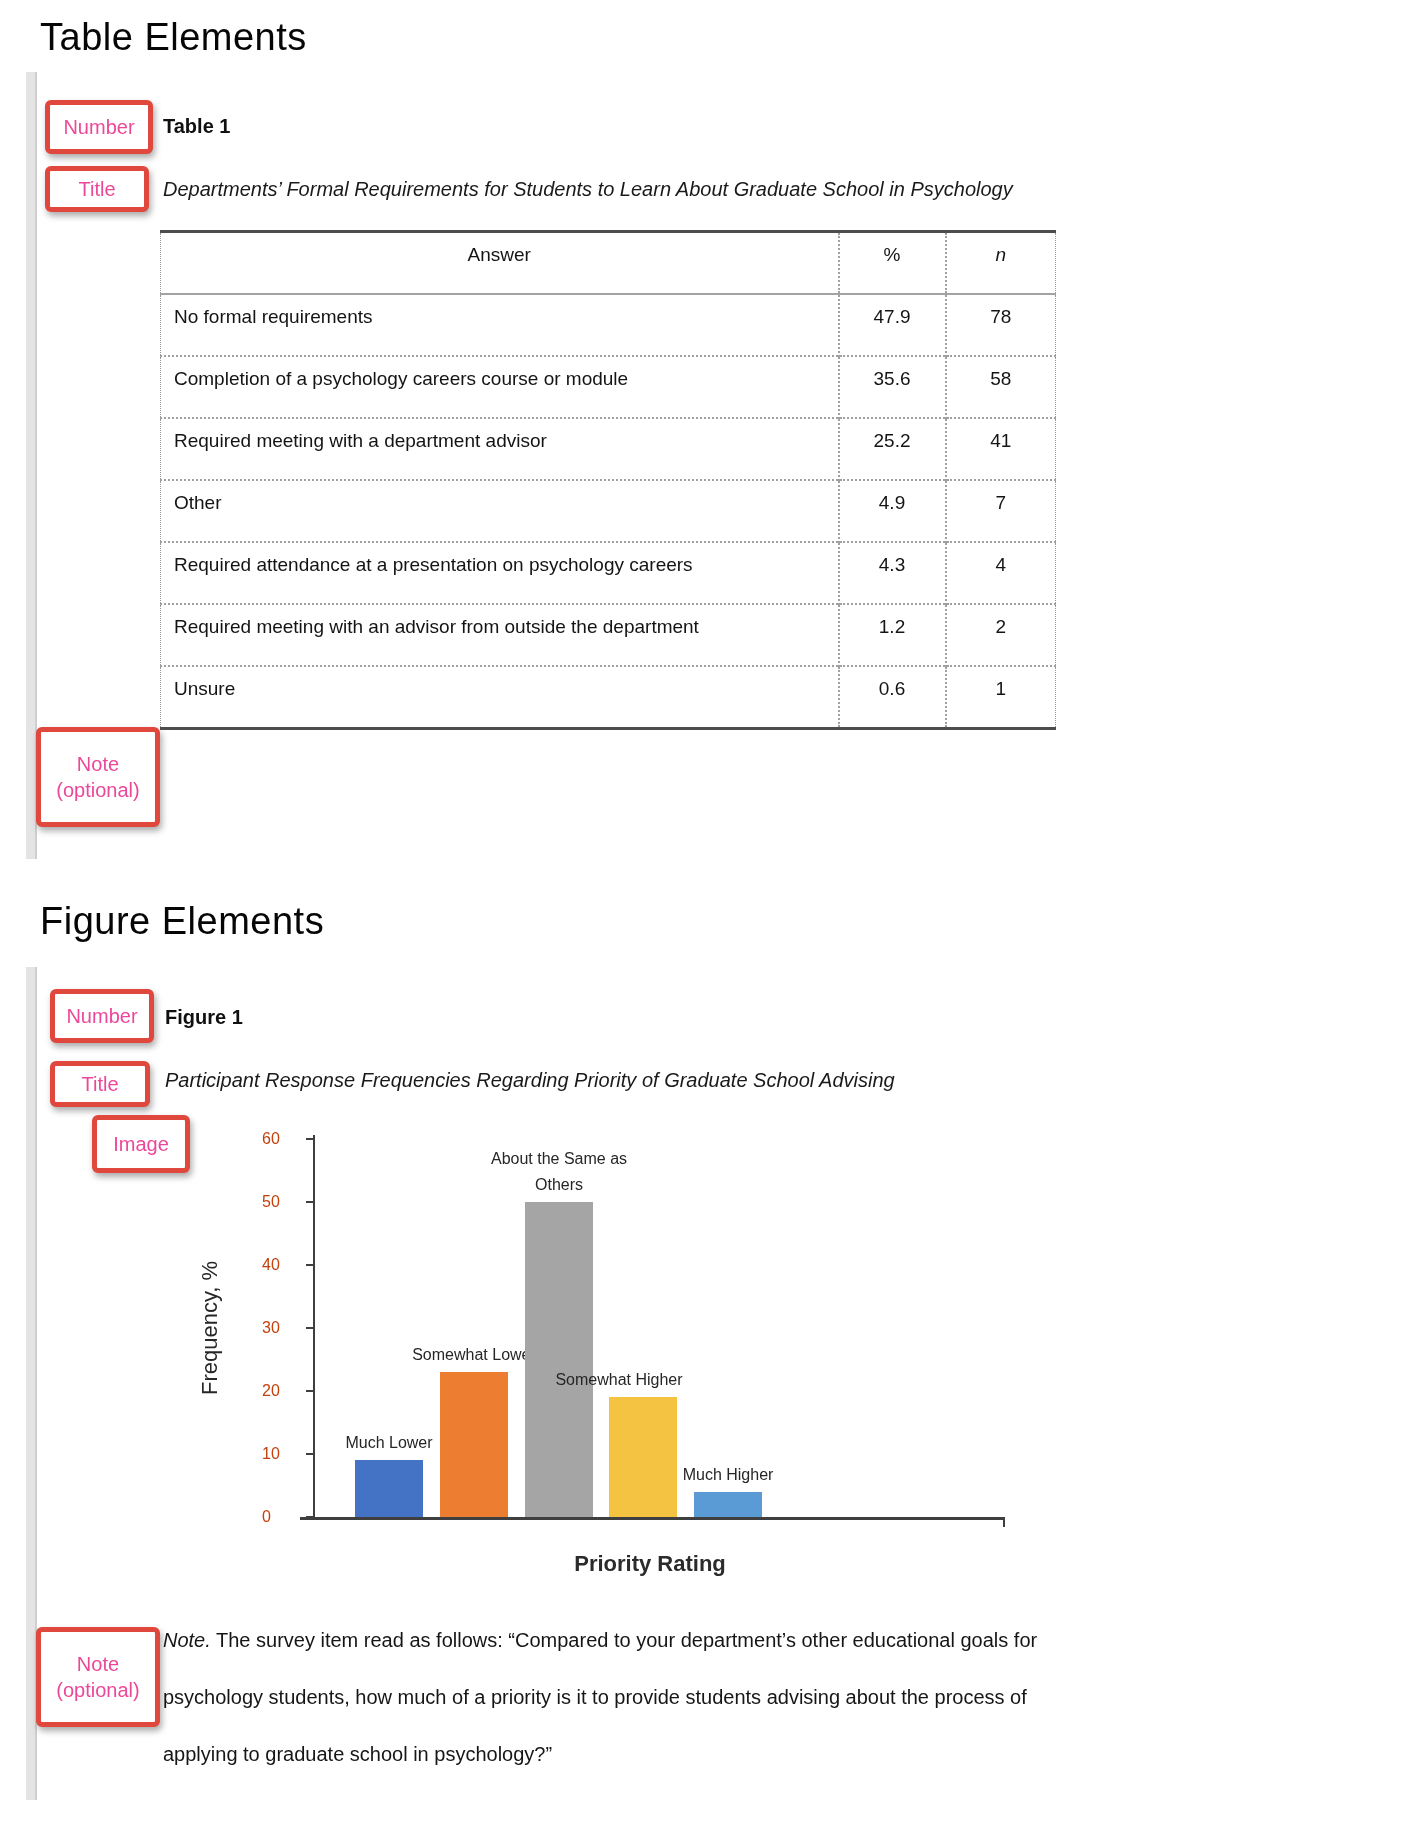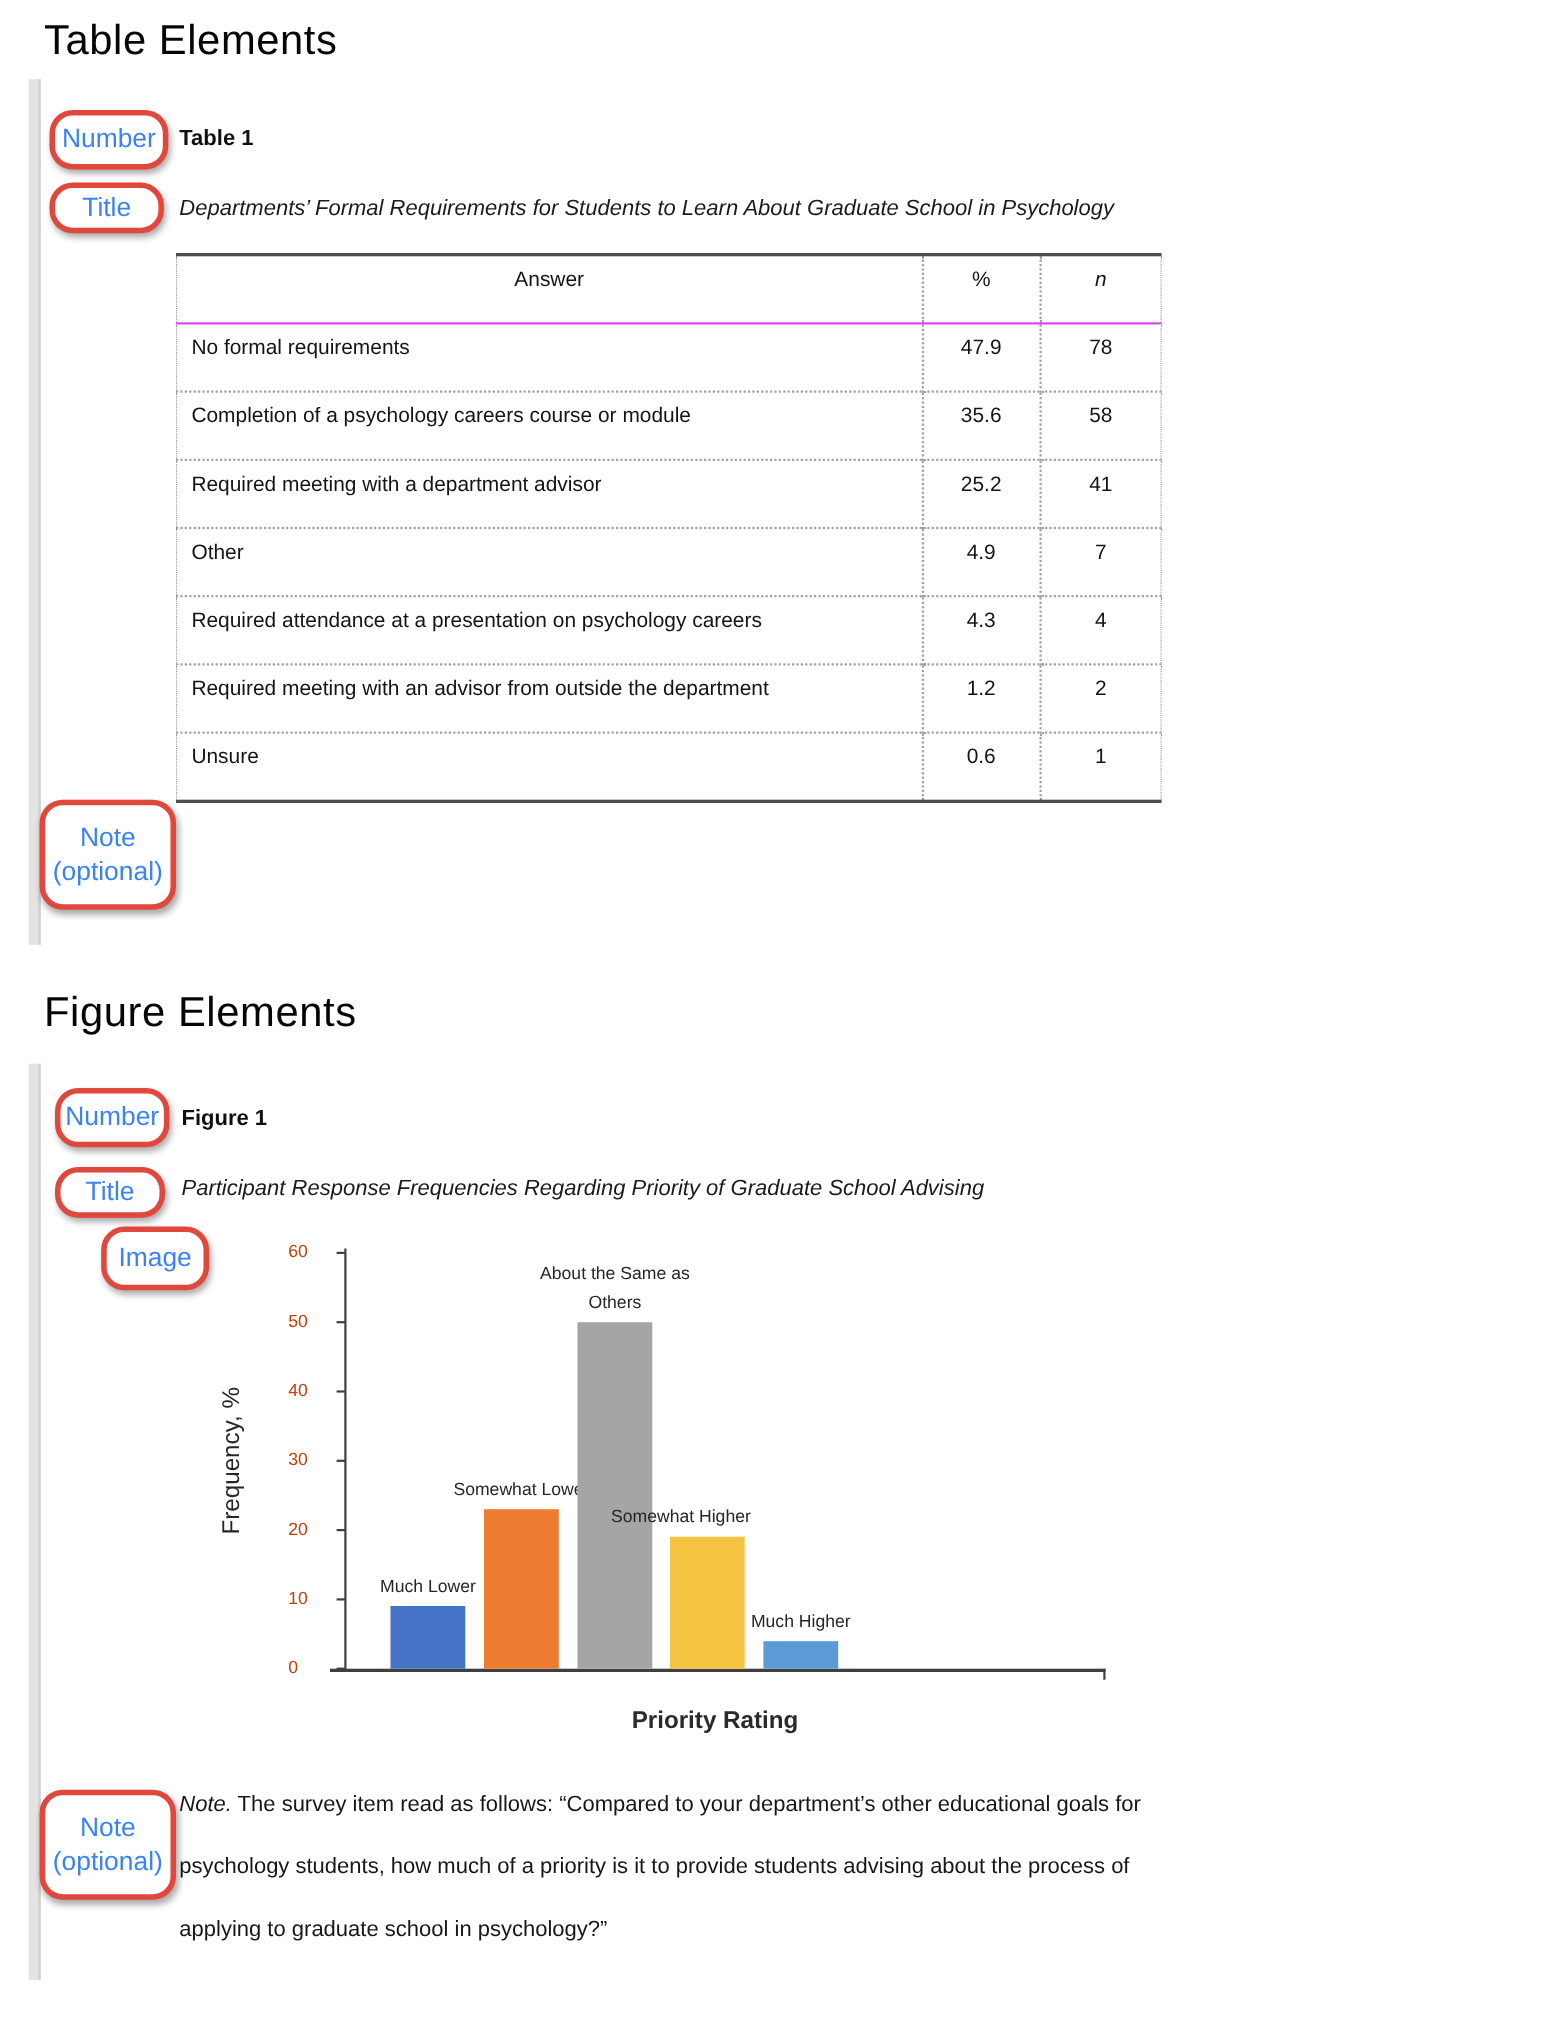--- a/index.html
+++ b/index.html
@@ -13,37 +13,37 @@
   .section-heading {
     font-size:38px; font-weight:500; color:#060606; letter-spacing:0.5px;
   }
 
   .side-bar { position:absolute; width:9px; background:#e4e4e4; }
   .side-bar.left  { border-right:2px solid #cfcfcf; }
   .side-bar.right { background:#ececec; border-left:2px solid #d6d6d6; width:10px; }
 
   .callout {
     position:absolute; display:flex; align-items:center; justify-content:center;
-    background:#ffffff; border:5px solid #e0473d; border-radius:21px;
+    background:#ffffff; border:5px solid #e0473d; border-radius:6px;
     box-shadow:2px 4px 6px rgba(70,70,70,0.45);
-    font-size:24px; line-height:1.3; text-align:center; color:#3b82f6;
+    font-size:20px; line-height:1.3; text-align:center; color:#ec4899;
     white-space:pre-line; padding:2px 6px; box-sizing:border-box;
   }
 
   .doc-number { font-size:20px; font-weight:700; color:#101010; }
   .doc-title  { font-size:20px; font-style:italic; color:#1a1a1a; }
 
   
   table.apa {
     border-collapse:collapse; table-layout:fixed;
     border-top:3px solid #4d4d4d; border-bottom:3px solid #4d4d4d;
     border-left:1px dotted #979797; border-right:1px dotted #979797;
     font-size:19px; color:#141414;
   }
-  table.apa thead tr { border-bottom:2px solid #d946ef; }
+  table.apa thead tr { border-bottom:2px solid #a3a3a3; }
   table.apa tbody tr + tr { border-top:2px dotted #a0a0a0; }
   table.apa th, table.apa td {
     vertical-align:top; padding-top:11px; font-weight:400; height:48px;
   }
   table.apa th { text-align:center; }
   table.apa td.c-answer { text-align:left; padding-left:13px; }
   table.apa td.c-num { text-align:center; }
   table.apa th:nth-child(n+2), table.apa td:nth-child(n+2) { border-left:2px dotted #a0a0a0; }
 
   .note-text { font-size:20px; color:#161616; line-height:58px; white-space:nowrap; }

